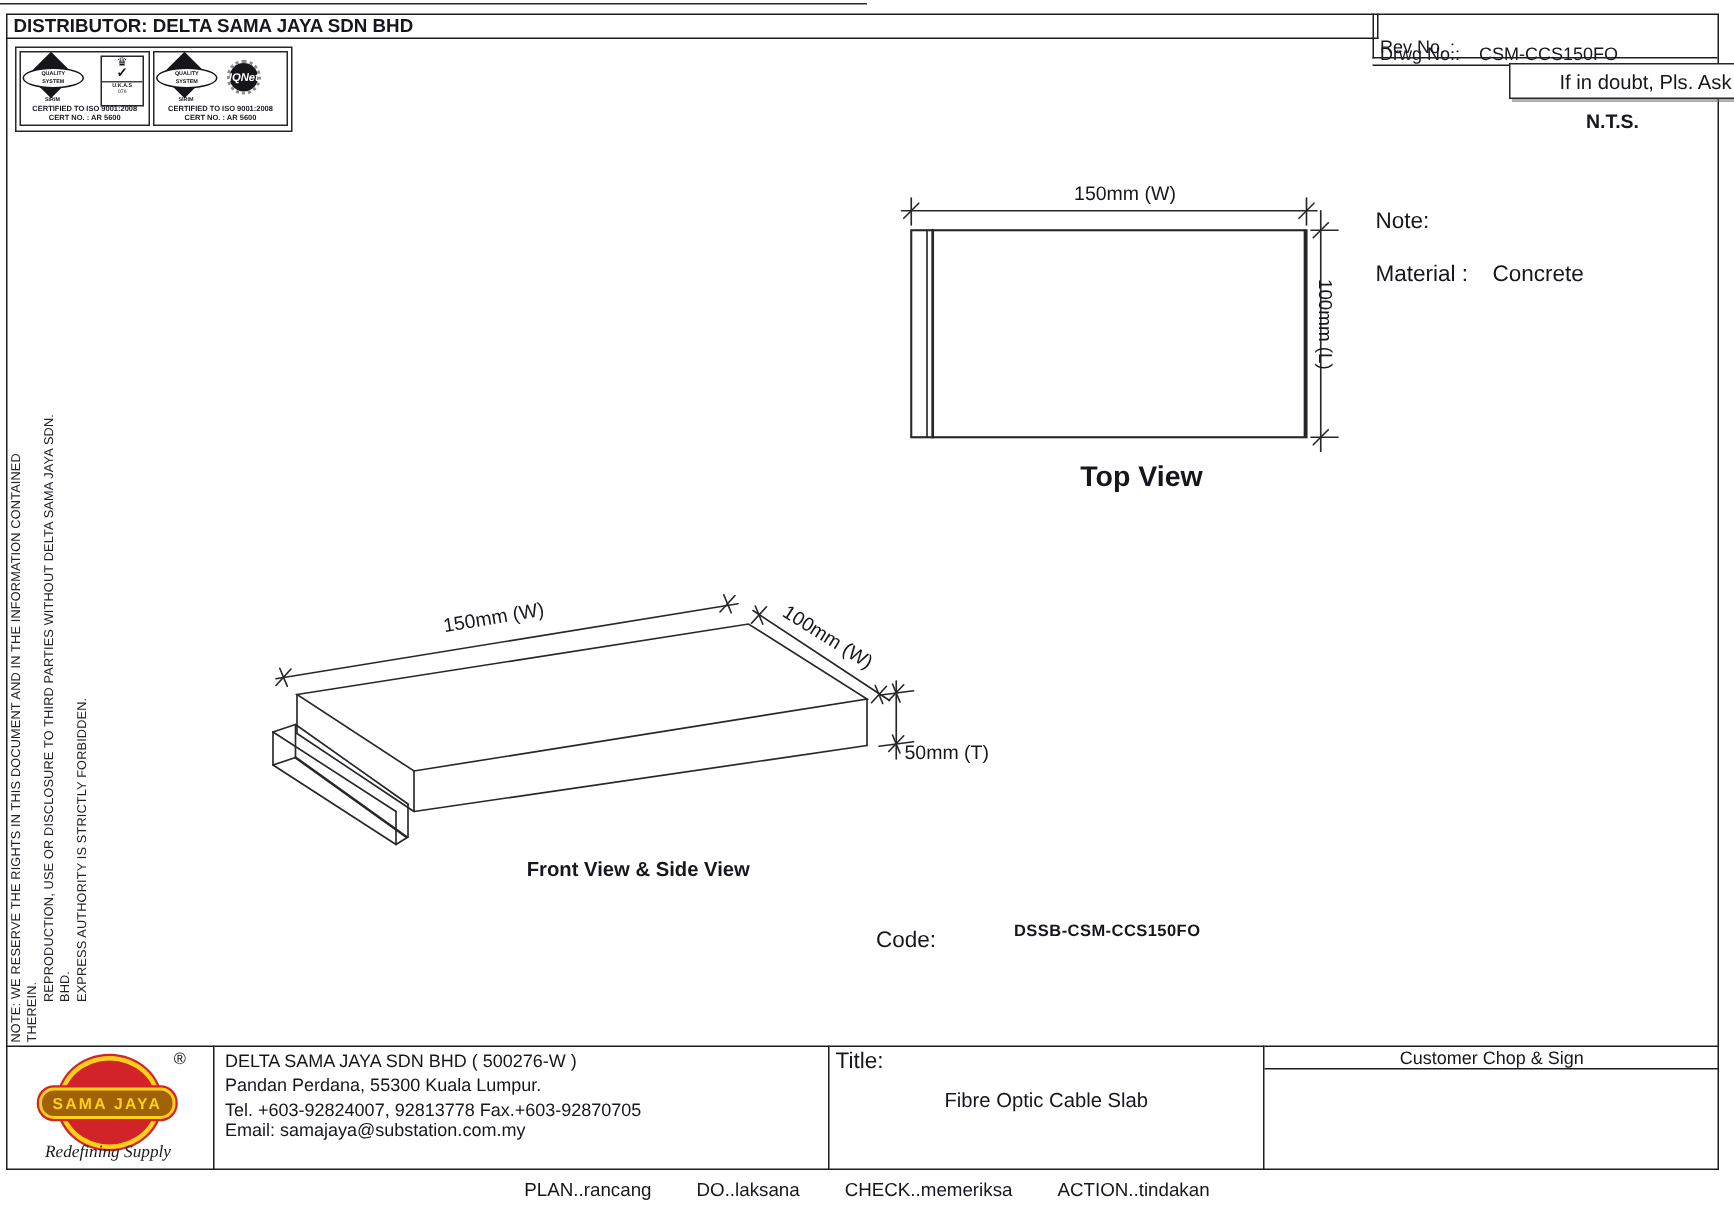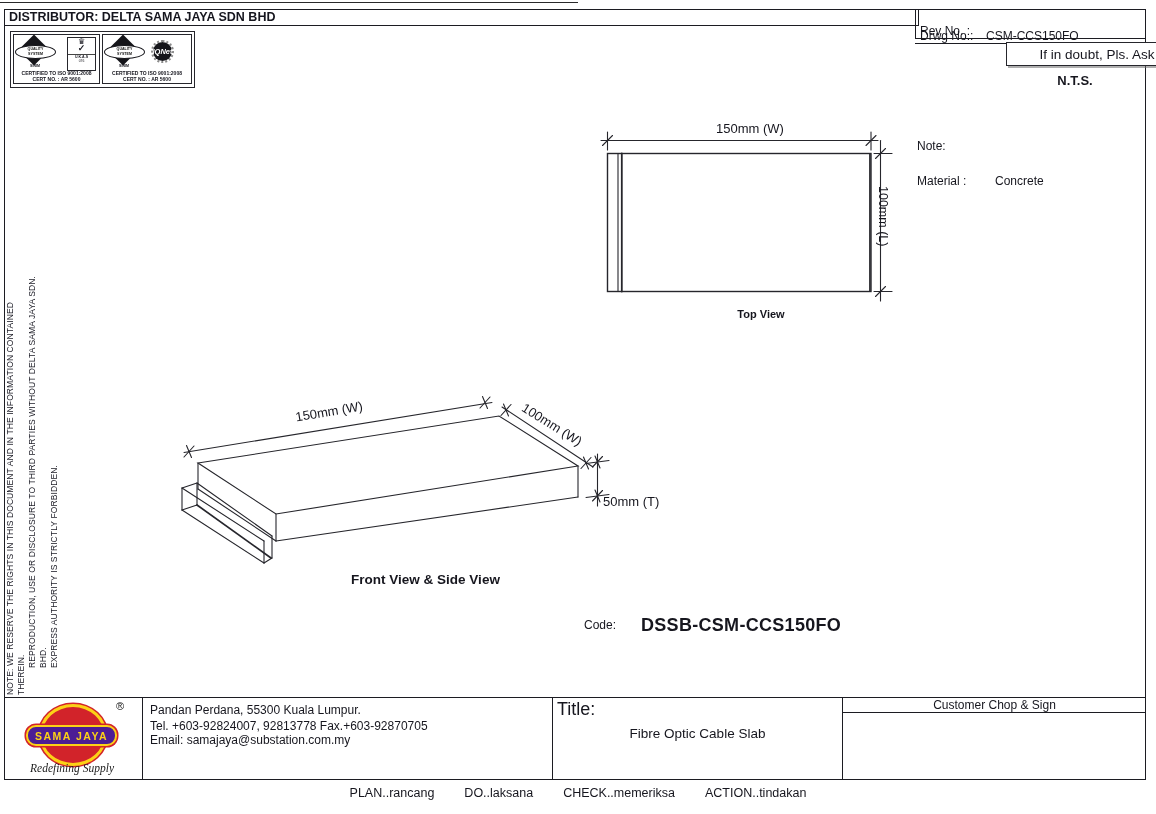--- a/index.html
+++ b/index.html
@@ -11,23 +11,23 @@
   .stray-line{position:absolute;left:0;top:2px;width:578px;border-top:1.5px solid #2a2a2a;}
   .dist-bar{position:absolute;left:4px;top:9px;width:909px;height:16px;border-right:1.5px solid #1c1c22;
             border-bottom:1.5px solid #1c1c22;font-size:12.5px;font-weight:700;line-height:16px;padding-left:5px;}
   .drwg-row{position:absolute;left:915px;width:230px;height:14px;font-size:12px;line-height:14px;
             border-bottom:1px solid #1c1c22;display:flex;}
   .drwg-row .lbl{padding-left:5px;width:66px;}
   .doubt-box{position:absolute;left:1006px;top:42px;width:132px;height:22px;border:1.5px solid #26262c;
              box-shadow:2px 2px 0 rgba(110,110,110,.55);display:flex;align-items:center;justify-content:center;
              font-size:13.5px;background:#fff;padding-left:24px;}
   .nts{position:absolute;left:1030px;top:73px;width:90px;text-align:center;font-size:13px;font-weight:600;}
-  .small-lbl{font-size:12px;}
+  .small-lbl{font-size:15px;}
   .dim-lbl{font-size:13px;}
-  .view-title{font-weight:700;font-size:11px;text-align:center;}
+  .view-title{font-weight:700;font-size:19px;text-align:center;}
   .vert-dim{writing-mode:vertical-rl;font-size:12.5px;}
   .side-note{position:absolute;left:-191px;top:461px;width:430px;height:38px;transform:rotate(-90deg);
              font-size:8.5px;line-height:11px;letter-spacing:.1px;color:#20202a;}
   .side-note .cont{padding-left:27px;}
   
   .cert-box{position:absolute;left:10px;top:31px;width:183px;height:55px;border:1px solid #26262c;background:#fff;}
   .cert-sub{position:absolute;top:2px;height:48px;border:1px solid #26262c;}
   .cert-sub.a{left:2px;width:85px;} .cert-sub.b{left:91px;width:88px;}
   .diamond{position:absolute;left:9px;top:4px;width:22px;height:22px;background:#15151a;transform:rotate(45deg);}
   .qoval{position:absolute;left:1px;top:10px;width:39px;height:11px;background:#fff;border:1px solid #15151a;
@@ -49,21 +49,21 @@
   .tb-title{left:553px;width:290px;border-right:1.5px solid #1c1c22;}
   .tb-approval{left:843px;width:303px;}
   .appr-row{height:13px;border-bottom:1px solid #1c1c22;text-align:center;font-size:12px;line-height:13px;}
   .appr-row.r2{height:14px;border-bottom:1.5px solid #1c1c22;line-height:14px;}
   .mt3{margin-top:3px;}
   
   .sj{position:absolute;left:22px;top:3px;width:96px;height:76px;}
   .sj .reg{position:absolute;right:-2px;top:-1px;font-size:11px;color:#111;}
   .sj .ball{position:absolute;left:13px;top:3px;width:62px;height:56px;background:#d2232a;border:3px solid #fcd116;
             border-radius:50%;box-shadow:0 0 0 1.5px #d2232a;}
-  .sj .band{position:absolute;left:0px;top:24px;width:87px;height:17px;background:#4c1d95;border:2.5px solid #fcd116;
+  .sj .band{position:absolute;left:0px;top:24px;width:87px;height:17px;background:#a16207;border:2.5px solid #fcd116;
             border-radius:10px;box-shadow:0 0 0 1.5px #d2232a;display:flex;align-items:center;justify-content:center;}
   .sj .band span{color:#fcd116;font-weight:700;font-size:10.5px;letter-spacing:1.5px;}
   .sj .tag{position:absolute;left:-9px;top:61px;width:110px;text-align:center;font-family:"Liberation Serif",serif;
            font-style:italic;font-size:11.5px;color:#1c1c1c;}
   .footer{position:absolute;left:0;top:786px;width:1156px;display:flex;justify-content:center;gap:30px;font-size:12.5px;}
 </style>
 </head>
 <body>
 
 <div class="page">
@@ -195,41 +195,42 @@
   <div class="abs dim-lbl" style="left:700px;top:121px;width:100px;text-align:center;">150mm (W)</div>
   <div class="abs vert-dim" style="left:876px;top:186px;">100mm (L)</div>
   <div class="abs view-title" style="left:706px;top:308px;width:110px;">Top View</div>
 
   <div class="abs dim-lbl" style="left:277px;top:404px;width:104px;text-align:center;transform:rotate(-9.5deg);">150mm (W)</div>
   <div class="abs dim-lbl" style="left:500px;top:417px;width:104px;text-align:center;transform:rotate(32deg);">100mm (W)</div>
   <div class="abs dim-lbl" style="left:603px;top:466px;margin-top:28px;">50mm (T)</div>
   <div class="abs view-title" style="left:328px;top:572px;width:195px;font-size:13.5px;">Front View &amp; Side View</div>
 
   <div class="abs small-lbl" style="left:584px;top:618px;">Code:</div>
-  <div class="abs" style="left:641px;top:615px;font-size:18px;font-weight:700;letter-spacing:.3px;">DSSB-CSM-CCS150FO</div>
+  <div class="abs" style="left:676px;top:615px;font-size:11px;font-weight:700;letter-spacing:.3px;">DSSB-CSM-CCS150FO</div>
 
   <div class="tb-cell tb-logo">
     <div class="sj">
       <div class="reg">®</div>
       <div class="ball"></div>
       <div class="band">
         <span>SAMA JAYA</span>
       </div>
       <div class="tag">Redefining Supply</div>
     </div>
   </div>
 
   <div class="tb-cell tb-company">
+    <div>DELTA SAMA JAYA SDN BHD ( 500276-W )</div>
     <div class="mt3">Pandan Perdana, 55300 Kuala Lumpur.</div>
     <div class="mt3">Tel. +603-92824007, 92813778  Fax.+603-92870705</div>
     <div>Email: samajaya@substation.com.my</div>
   </div>
 
   <div class="tb-cell tb-title">
-    <div style="position:absolute;left:4px;top:1px;font-size:18px;">Title:</div>
+    <div style="position:absolute;left:4px;top:1px;font-size:15px;">Title:</div>
     <div style="position:absolute;left:0;top:28px;width:100%;text-align:center;font-size:13.5px;">Fibre Optic Cable Slab</div>
   </div>
 
   <div class="tb-cell tb-approval">
     <div class="appr-row r2">Customer Chop &amp; Sign</div>
     <div style="height:54px;"></div>
   </div>
 
   <div class="footer">
     <span>PLAN..rancang</span>

